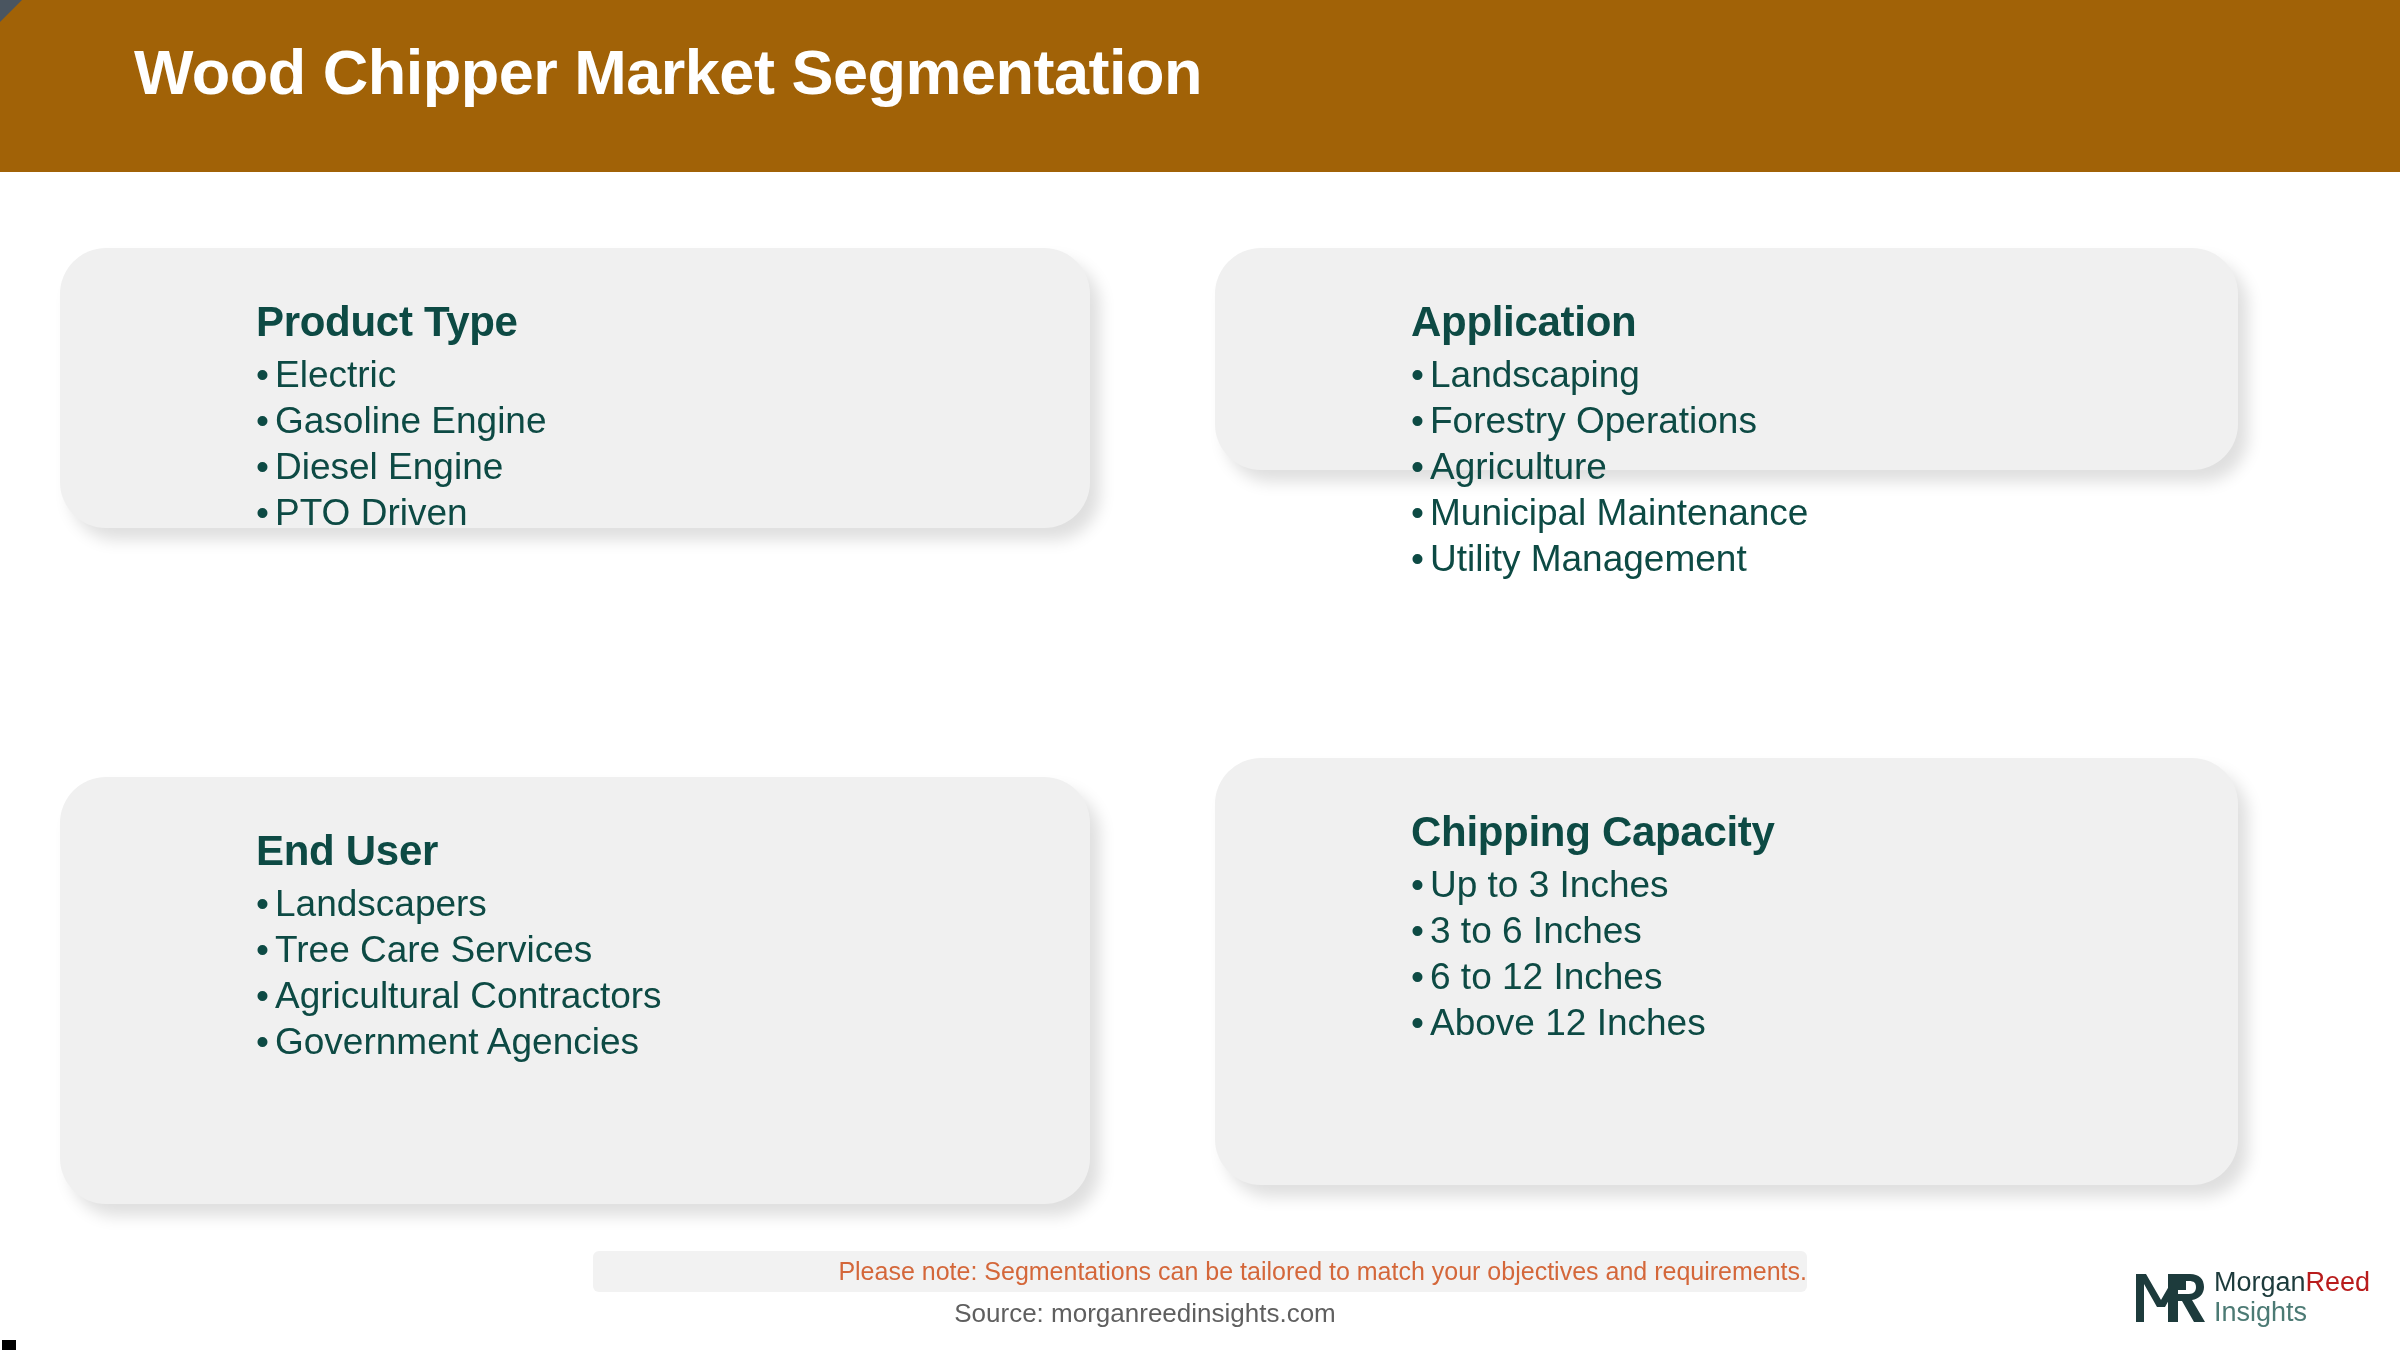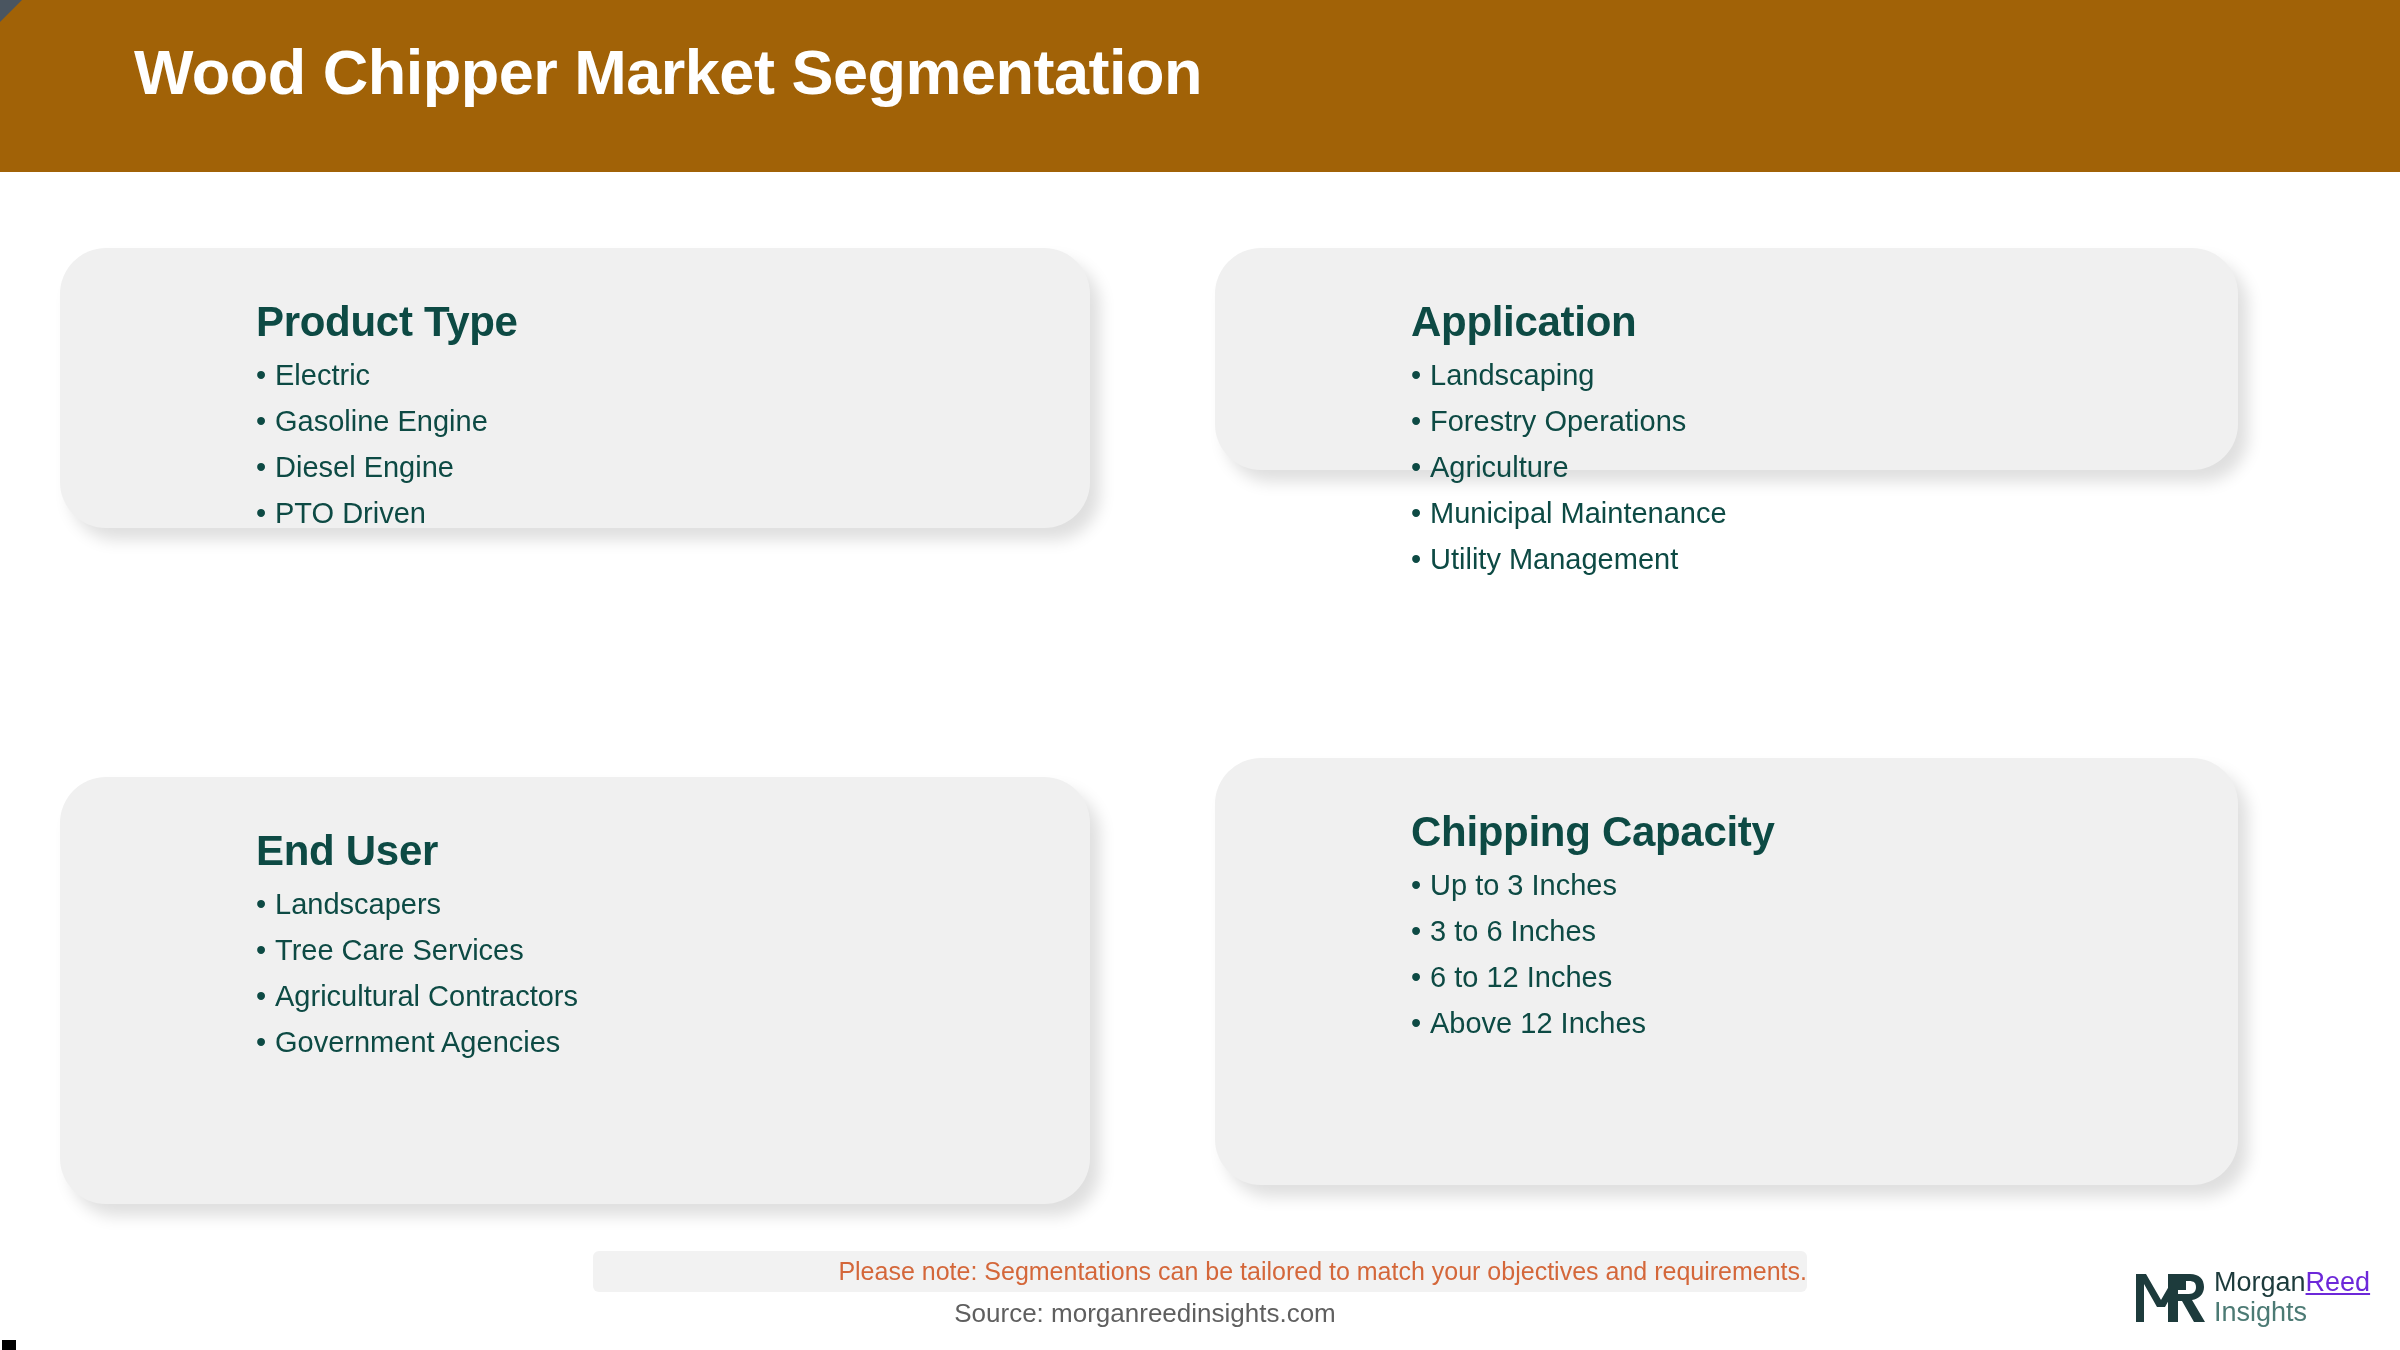--- a/index.html
+++ b/index.html
@@ -73,21 +73,21 @@
     margin: 0 0 6px 0;
     white-space: nowrap;
   }
   .card-list {
     list-style: none;
     margin: 0;
     padding: 0;
   }
   .card-list li {
     color: #0d4a44;
-    font-size: 29px;
+    font-size: 37px;
     line-height: 46px;
     white-space: nowrap;
   }
   .card-list li .bullet {
     display: inline-block;
     width: 19px;
     color: #0d4a44;
   }
 
   
@@ -138,21 +138,21 @@
     width: 72px;
     height: 54px;
   }
   #logo-words {
     position: absolute;
     left: 80px;
     top: 0;
   }
   .logo-line1 { font-size: 27px; line-height: 30px; white-space: nowrap; }
   .logo-morgan { color: #1d3b3c; font-weight: normal; }
-  .logo-reed   { color: #6d28d9; font-weight: normal; text-decoration: underline; }
+  .logo-reed   { color: #b91c1c; font-weight: normal; }
   .logo-line2  { color: #4c7a74; font-size: 27px; line-height: 30px; white-space: nowrap; }
 
   #corner-mark {
     position: absolute;
     left: 2px;
     top: 1340px;
     width: 14px;
     height: 10px;
     background: #000000;
   }

